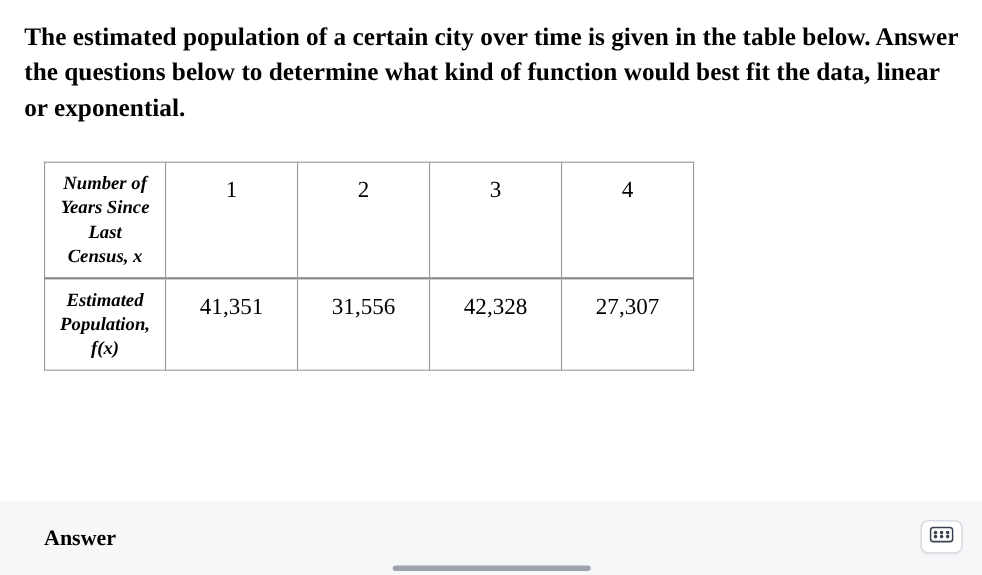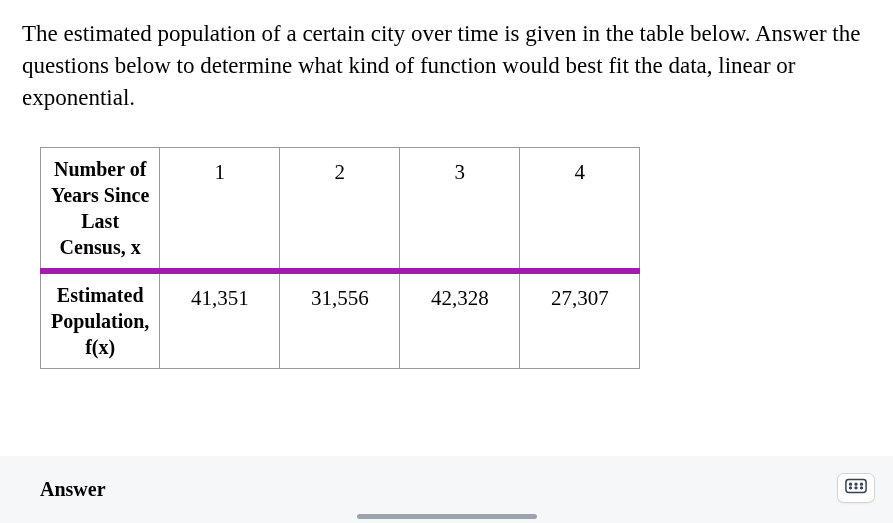--- a/index.html
+++ b/index.html
@@ -14,45 +14,47 @@
       height: 523px;
       padding: 18px 22px 0 22px;
       position: relative;
       overflow: hidden;
     }
     .problem-text {
       font-size: 23px;
       line-height: 1.4;
       color: #000;
       margin-bottom: 32px;
+      font-weight: bold;
     }
     .data-table {
       border-collapse: collapse;
       margin-left: 18px;
       margin-bottom: 40px;
     }
     .data-table td {
       border: 1px solid #999;
       padding: 8px 10px;
       vertical-align: top;
       text-align: center;
       height: 78px;
     }
     .data-table tr:first-child td {
       border-bottom: 2px solid #888;
     }
     .data-table tr:last-child td {
-      border-top: 6px solid #a21caf;
+      border-top: 2px solid #a21caf;
     }
     .row-header {
       font-weight: bold;
-      font-size: 20px;
+      font-size: 17px;
       width: 110px;
       line-height: 1.3;
       text-align: center;
+      font-style: italic;
     }
     .data-cell {
       font-size: 21px;
       width: 120px;
       padding-top: 12px !important;
     }
     .answer-bar {
       position: absolute;
       left: 0;
       right: 0;

